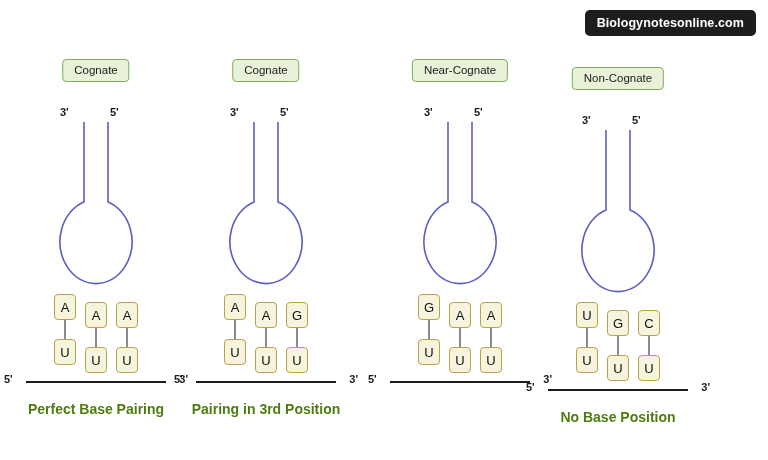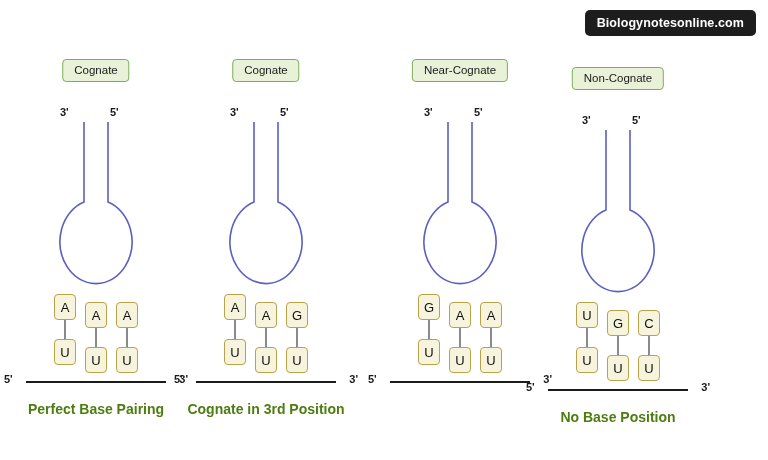--- a/index.html
+++ b/index.html
@@ -126,21 +126,21 @@
       <div class="nt">G</div>
       <div class="bond"></div>
       <div class="nt">U</div>
     </div>
   </div>
   <div class="mrna">
     <div class="m5">5'</div>
     <div class="line"></div>
     <div class="m3">3'</div>
   </div>
-  <div class="caption">Cognate in 3rd Position</div>
+  <div class="caption">Pairing in 3rd Position</div>
 </div>
 
 <div class="panel p2">
   <div class="badge">Near-Cognate</div>
   <div class="endlabel three">3'</div>
   <div class="endlabel five">5'</div>
   <div class="trna">
     <svg width="120" height="172" viewBox="0 0 120 172">
       <path d="M48 0 L48 80 A36 42 0 1 0 72 80 L72 0" fill="none" stroke="#5b5fc0" stroke-width="1.6"></path>
     </svg>

